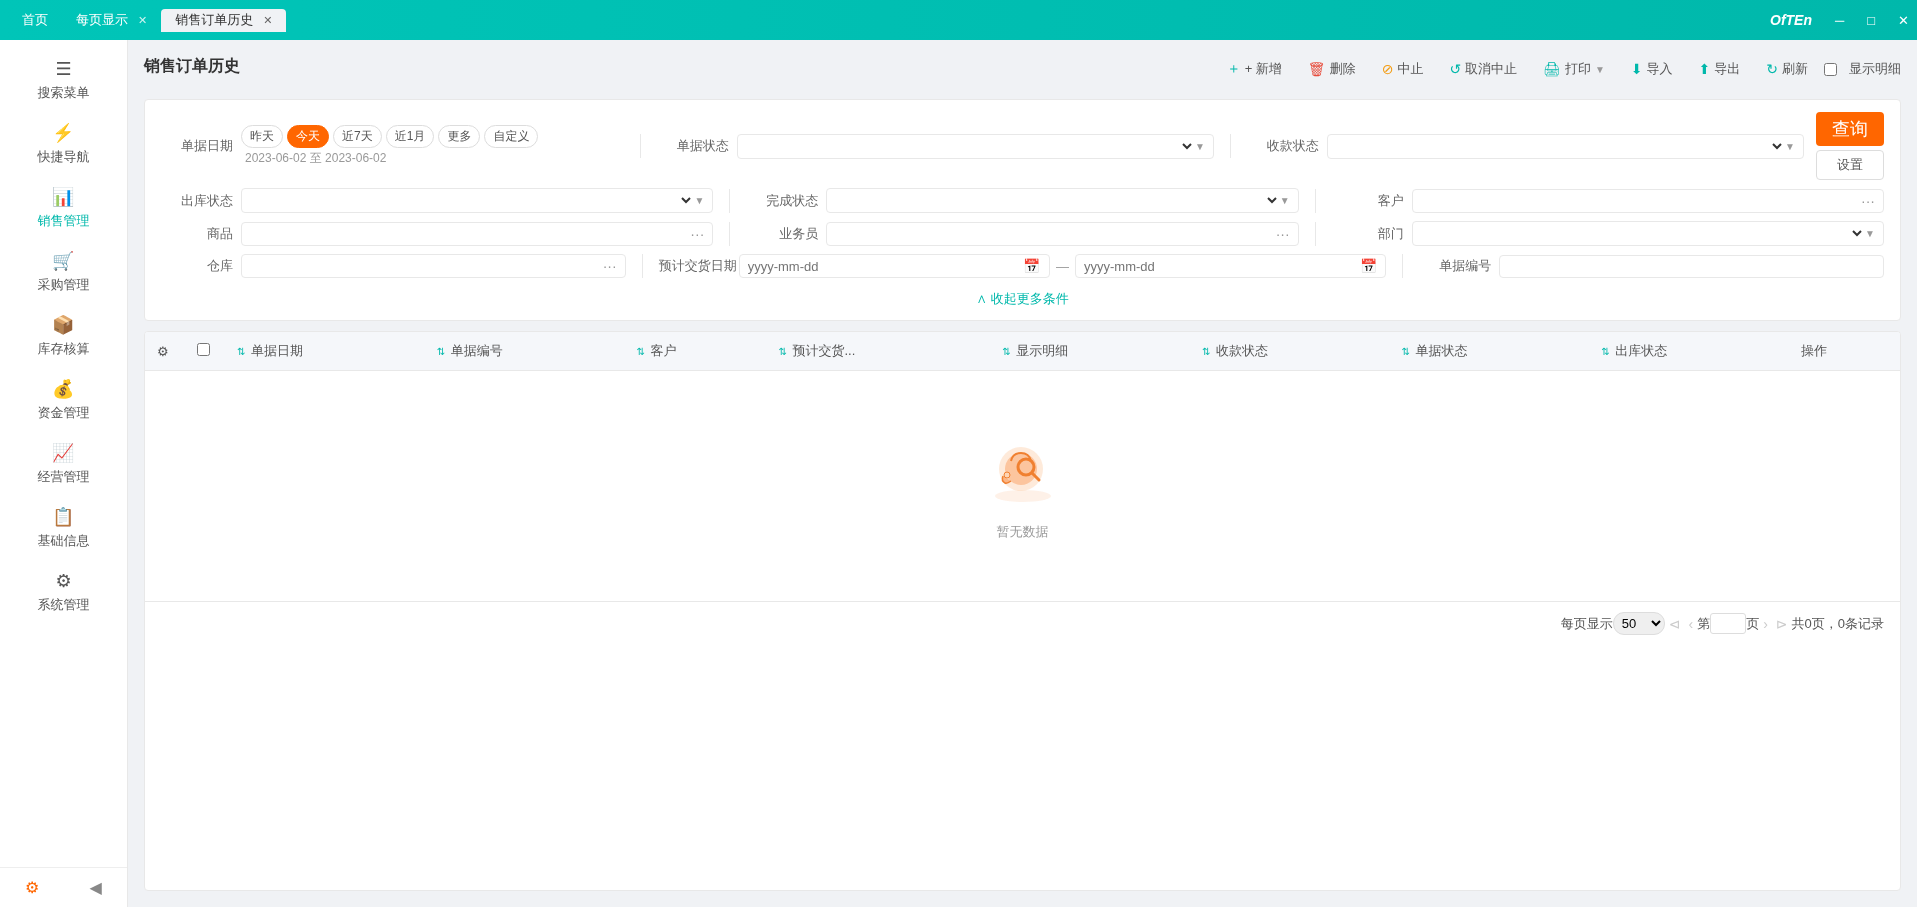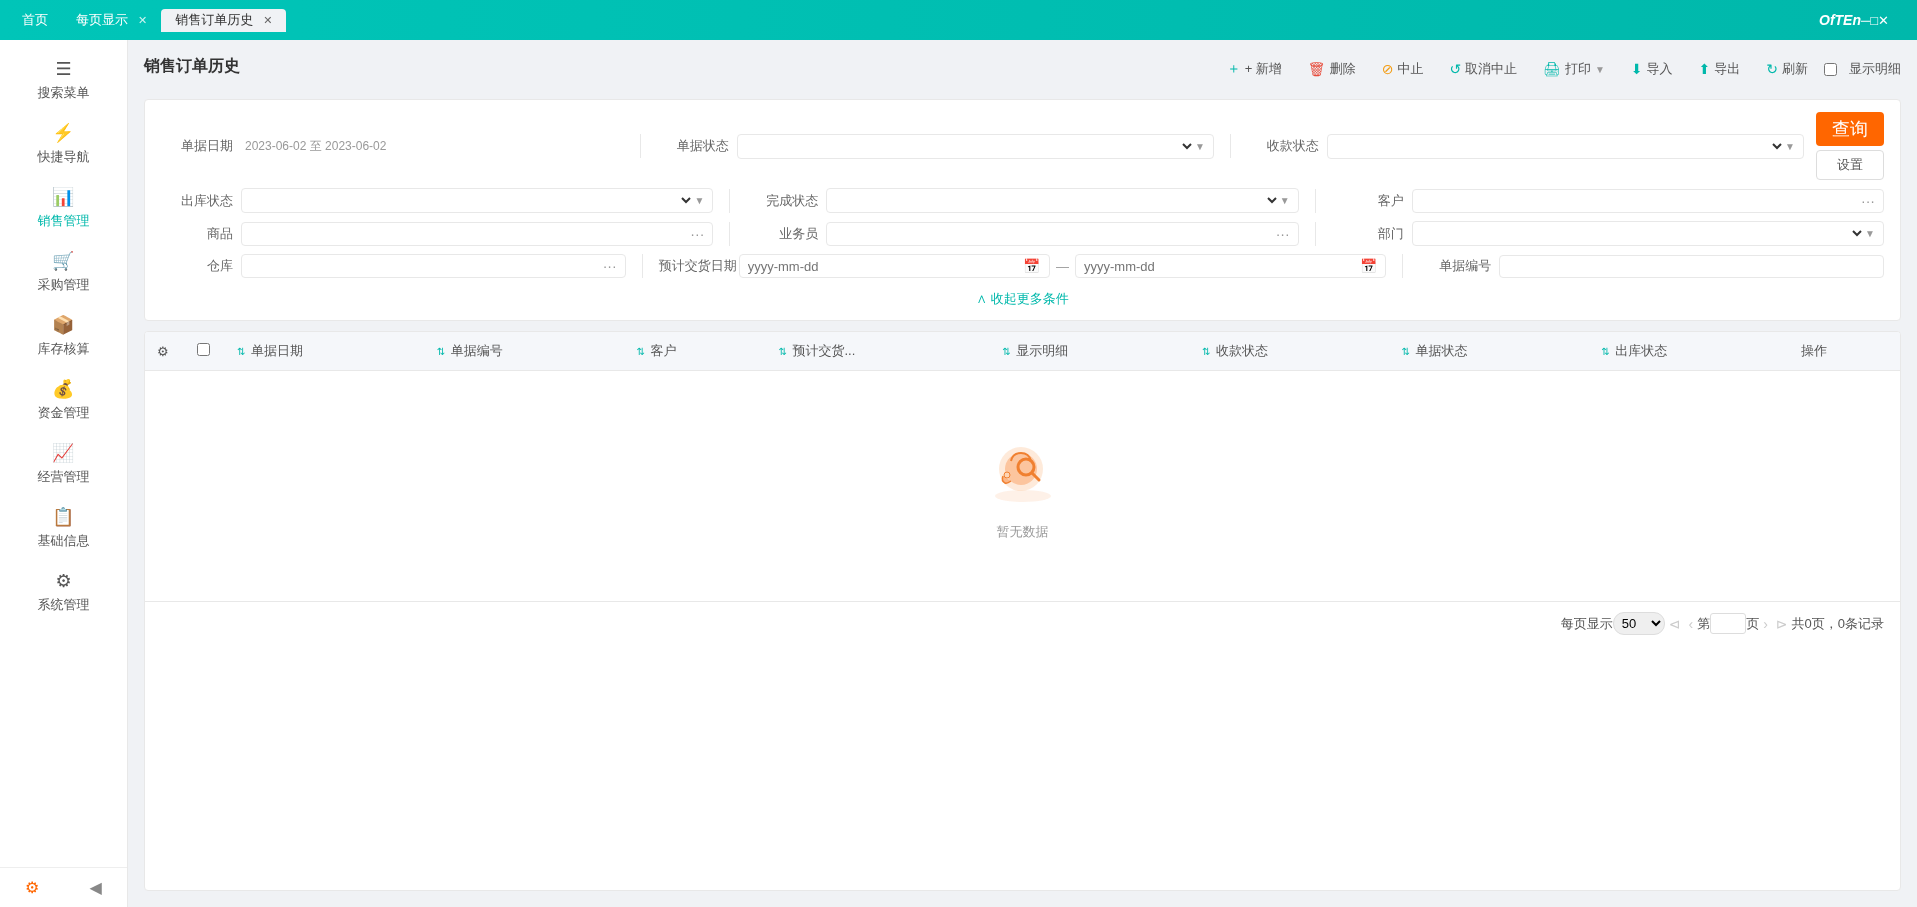--- a/index.html
+++ b/index.html
@@ -35,22 +35,22 @@
       color: #999;
       margin-left: 4px;
       cursor: pointer;
     }
     .tab-item.active .tab-close { color: #666; }
     .tab-item:not(.active) .tab-close { color: rgba(255,255,255,0.8); }
     .top-bar-right {
       margin-left: auto;
       display: flex;
       align-items: center;
-      padding-right: 28px;
-      gap: 0;
+      padding-right: 8px;
+      gap: 23px;
     }
     .top-bar-right span { color: white; font-size: 13px; cursor: pointer; }
 
     
     .main-layout {
       display: flex;
       flex: 1;
       overflow: hidden;
     }
 
@@ -414,20 +414,28 @@
           <span>显示明细</span>
         </label>
       </div>
     </div>
 
     <div class="filter-section">
 
       <div class="filter-row">
         <span class="filter-label">单据日期</span>
         <div style="display:flex; flex-direction:column; gap:2px; flex:1;">
+          <div class="date-quick">
+            <button class="date-quick-btn">昨天</button>
+            <button class="date-quick-btn active">今天</button>
+            <button class="date-quick-btn">近7天</button>
+            <button class="date-quick-btn">近1月</button>
+            <button class="date-quick-btn">更多</button>
+            <button class="date-quick-btn">自定义</button>
+          </div>
           <span class="date-range-text">2023-06-02 至 2023-06-02</span>
         </div>
         <div class="filter-divider"></div>
         <span class="filter-label">单据状态</span>
         <div class="filter-box filter-box-wide" style="flex:1.2;">
           <select class="filter-select">
             <option value=""></option>
           </select>
           <span class="chevron">▼</span>
         </div>

